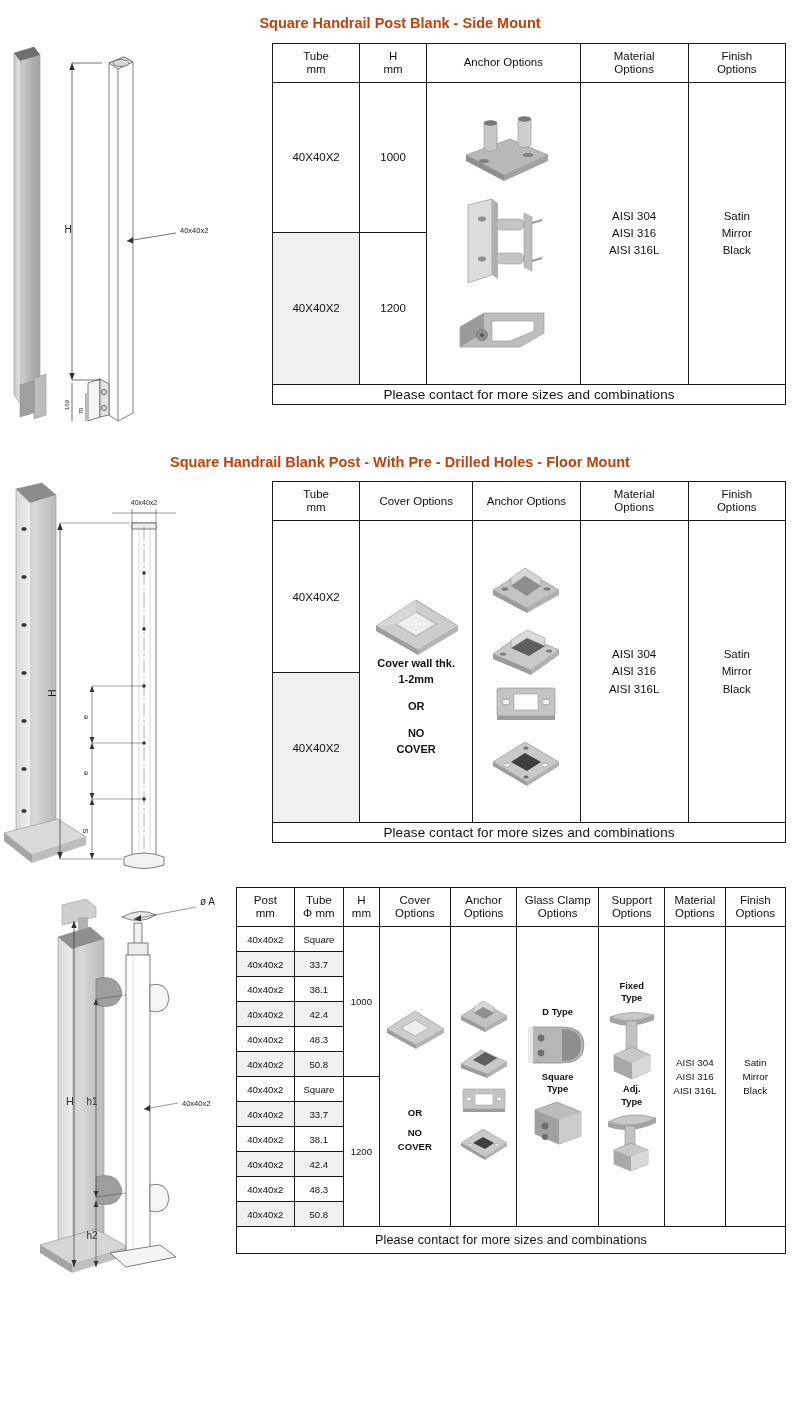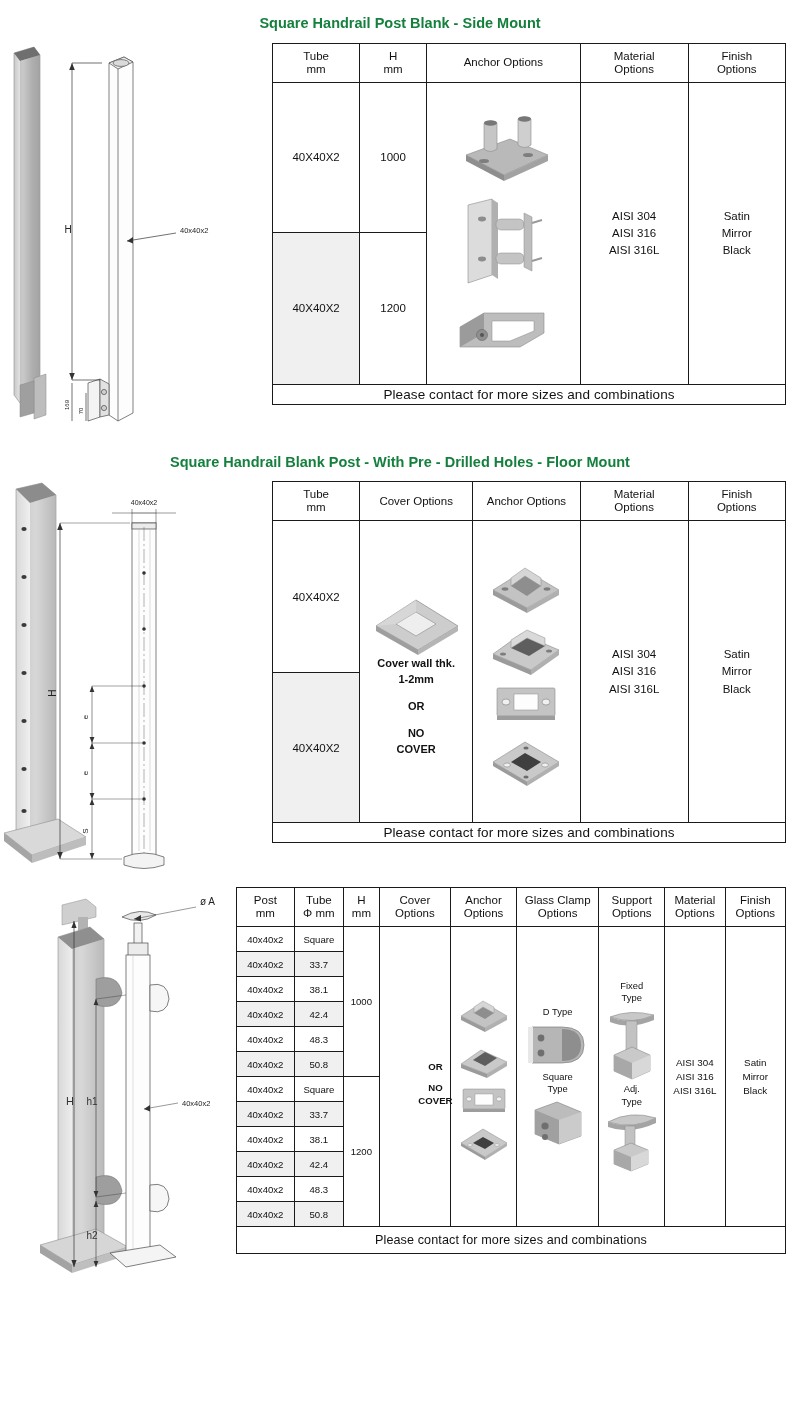--- a/index.html
+++ b/index.html
@@ -21,21 +21,21 @@
     font-weight:bold;
     color:#27a9e1;
     letter-spacing:.5px;
     padding-top:16px;
     line-height:1;
   }
   .section-title {
     text-align:center;
     font-size:14.5px;
     font-weight:bold;
-    color:#15803d;
+    color:#c2410c;
     line-height:1;
   }
 
   
   .section { position:relative; }
   .sec-body { display:flex; align-items:flex-start; }
   .drawing-col { position:relative; flex:0 0 auto; }
   .table-col { flex:1 1 auto; }
 
   
@@ -69,21 +69,21 @@
     padding:7px 0;
     letter-spacing:.1px;
   }
   .t3 .footer-row td { font-size:12.6px; padding:6px 0; }
   .opt-lines { font-size:11.5px; line-height:1.5; }
   .t3 .opt-lines { font-size:9.8px; line-height:1.45; }
   .cover-note { font-size:11px; font-weight:bold; line-height:1.45; }
   .t3 .cover-note { font-size:9.6px; line-height:1.4; }
   .cover-note .sp { display:block; height:11px; }
   .t3 .cover-note .sp { display:block; height:7px; }
-  .lbl-b { font-weight:normal; font-size:10.5px; line-height:1.35; }
+  .lbl-b { font-weight:bold; font-size:10.5px; line-height:1.35; }
   .t3 .lbl-b { font-size:9.4px; }
 
   .imgstack { display:flex; flex-direction:column; align-items:center; justify-content:space-around; height:100%; }
   .imgstack > * { margin:2px 0; }
 
   
   svg { display:block; }
   .topcell { padding:4px 0 !important; }
 </style>
 </head>
@@ -544,21 +544,21 @@
             </tr>
           </thead>
           <tbody>
 
             <tr style="height:25px;">
               <td class="cell-txt">40x40x2</td>
               <td class="cell-txt">Square</td>
               <td rowspan="6" class="cell-txt">1000</td>
 
               <td rowspan="12" class="topcell">
-                <div style="display:flex;flex-direction:row;align-items:center;justify-content:center;height:100%;gap:41px;">
+                <div style="display:flex;flex-direction:column;align-items:center;justify-content:center;height:100%;gap:41px;">
                   <svg width="66" height="50" viewBox="0 0 66 50">
                     <polygon points="5,28 33,10 62,28 34,44" fill="#cdcdcd" stroke="#8a8a8a" stroke-width=".6"></polygon>
                     <polygon points="5,28 34,44 34,48 5,32" fill="#9e9e9e"></polygon>
                     <polygon points="34,44 62,28 62,32 34,48" fill="#b5b5b5"></polygon>
                     <polygon points="19,27 33,19 47,27 33,35" fill="#eee" stroke="#8a8a8a" stroke-width=".5"></polygon>
                   </svg>
                   <div class="cover-note" style="margin-top:14px;">
                     <span>OR</span>
                     <span class="sp"></span>
                     <span>NO</span><br>

